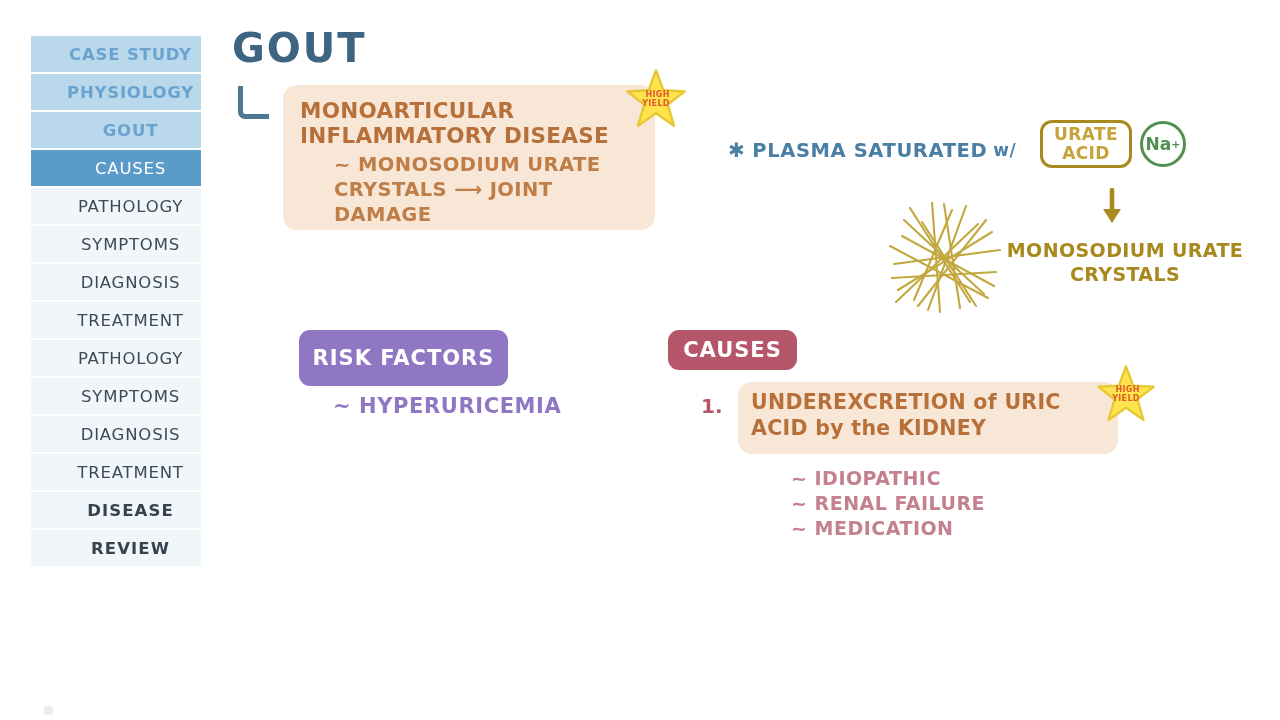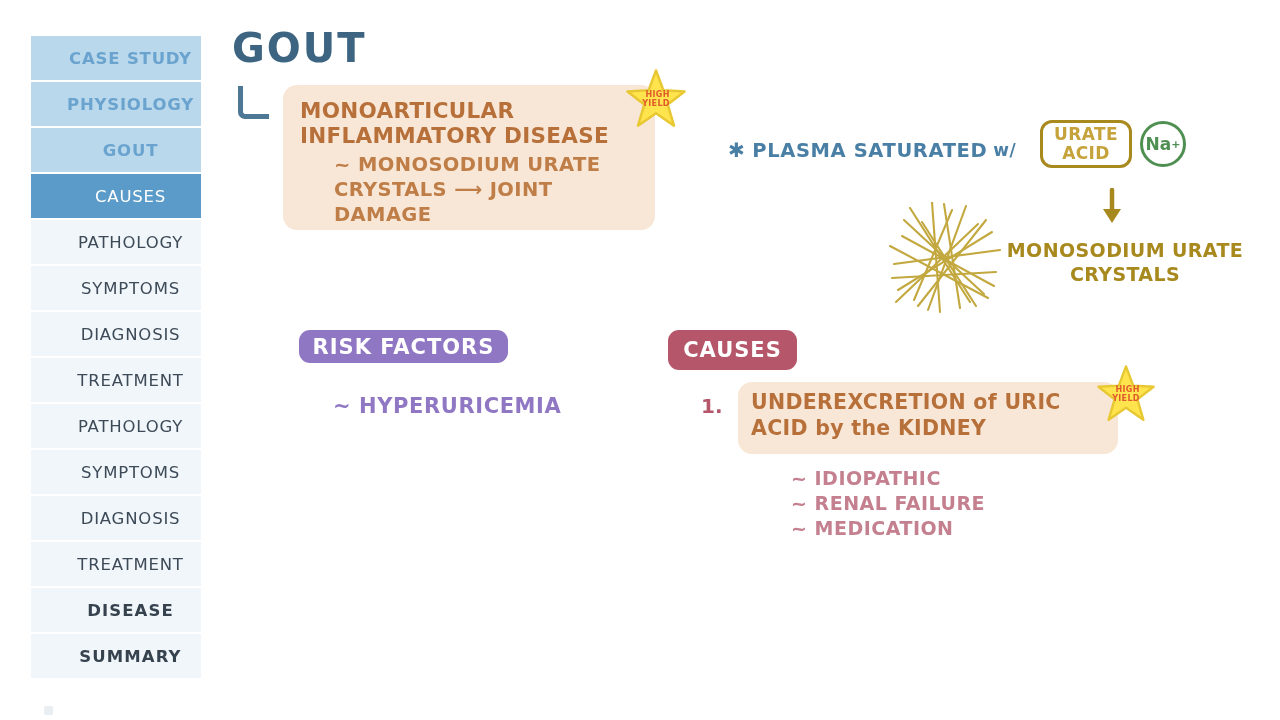--- a/index.html
+++ b/index.html
@@ -10,21 +10,21 @@
     overflow:hidden;
     position:relative;
   }
   #root{position:relative;width:1280px;height:720px;}
 
   
   .sidebar{
     position:absolute;left:31px;top:36px;width:170px;
   }
   .nav-item{
-    height:44px;
+    height:36px;
     display:flex;align-items:center;justify-content:center;
     font-size:16.5px;
     letter-spacing:.8px;
     margin-bottom:2px;
     box-sizing:border-box;
     user-select:none;
     padding-left:29px;
   }
   .nav-item.head{
     background:#b9d8ec;
@@ -170,21 +170,21 @@
   
   .pill{
     position:absolute;
     border-radius:11px;
     display:flex;align-items:center;justify-content:center;
     color:#ffffff;
     font-size:21px;font-weight:800;
     letter-spacing:1px;
     box-sizing:border-box;
   }
-  #pill-risk{left:299px;top:330px;width:209px;height:33px;background:#8f77c4;text-align:center;}
+  #pill-risk{left:299px;top:330px;width:209px;height:56px;background:#8f77c4;text-align:center;}
   #pill-causes{left:668px;top:330px;width:129px;height:40px;background:#b5566a;}
 
   .risk-item{
     position:absolute;left:333px;top:394px;
     font-size:21px;font-weight:600;
     color:#8f77c4;
     letter-spacing:.6px;
     white-space:nowrap;
   }
 
@@ -258,21 +258,21 @@
       <div class="nav-item sub">
         <span>DIAGNOSIS</span>
       </div>
       <div class="nav-item sub">
         <span>TREATMENT</span>
       </div>
       <div class="nav-item strong">
         <span>DISEASE</span>
       </div>
       <div class="nav-item strong">
-        <span>SUMMARY</span>
+        <span>REVIEW</span>
       </div>
     </nav>
 
   <div class="page-title">GOUT</div>
   <div class="bracket"></div>
 
   <div class="cream-box" id="def-box"></div>
 
   <div class="def-title">
     <span>MONOARTICULAR</span><br>

